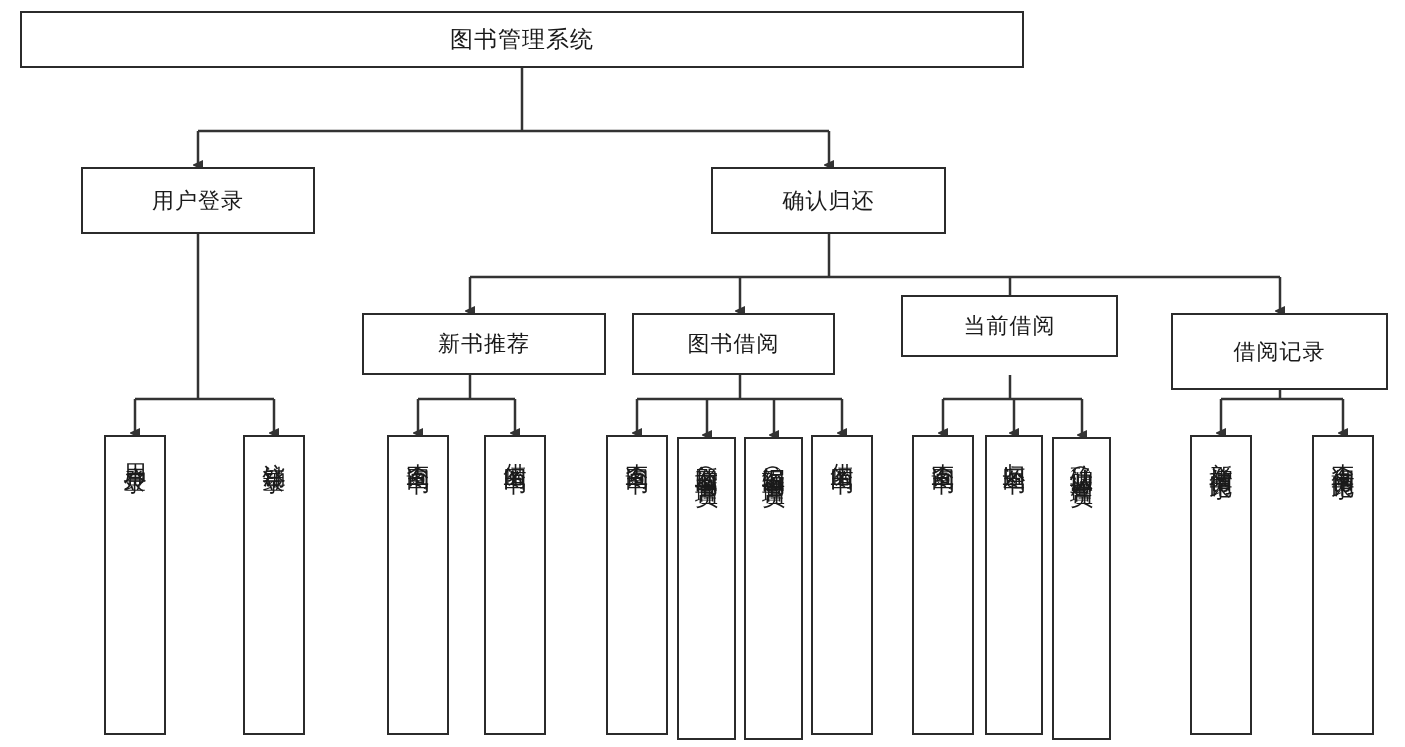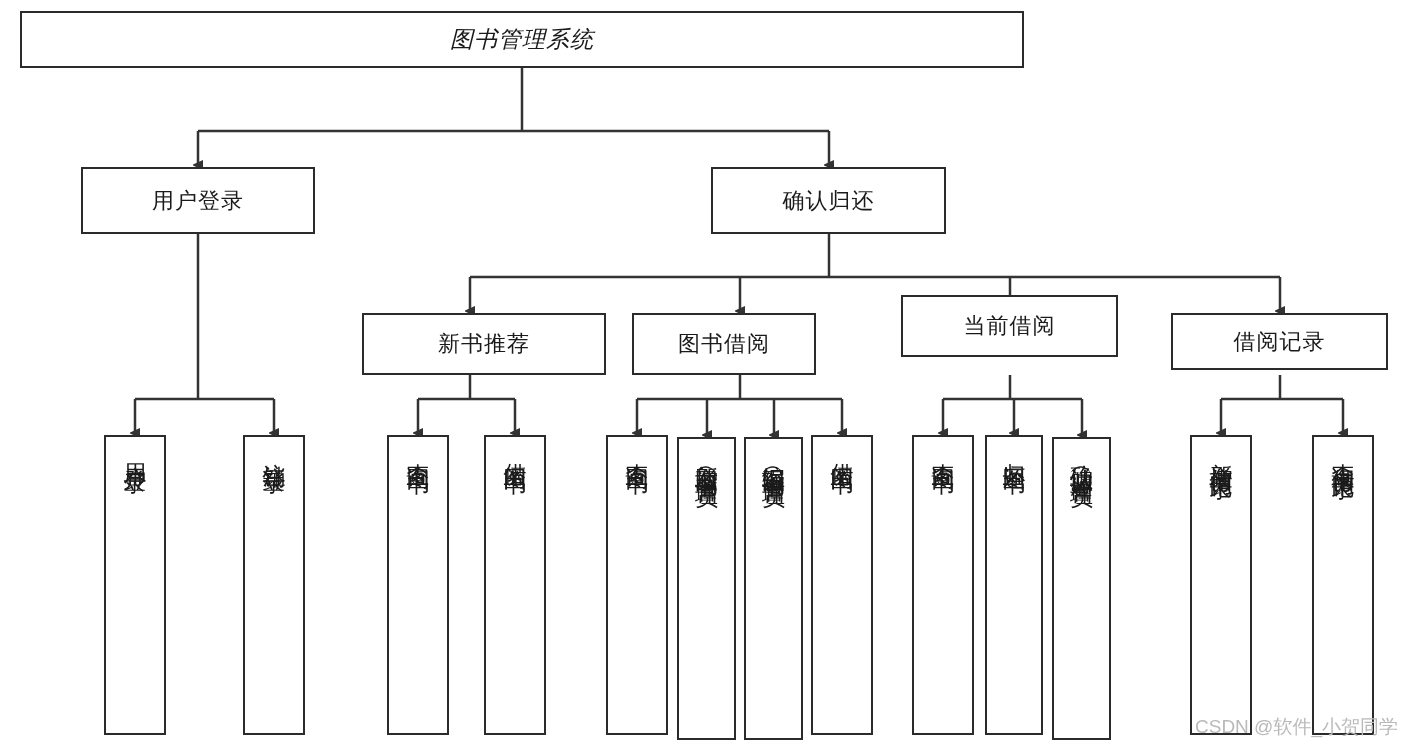--- a/index.html
+++ b/index.html
@@ -53,21 +53,21 @@
     justify-content: center;
     padding-top: 8px;
   }
   .node.vertical .label {
     writing-mode: vertical-rl;
     text-orientation: upright;
     font-size: 23px;
     letter-spacing: 3px;
     line-height: 1;
   }
-  .node.root .label { font-size: 23px; font-style: italic; }
+  .node.root .label { font-size: 23px; }
   .watermark {
     position: absolute;
     color: #b9b9b9;
     font-size: 19px;
     white-space: nowrap;
     font-family: "Liberation Sans", "DejaVu Sans", sans-serif;
   }
 </style>
 </head>
 <body>
@@ -121,27 +121,27 @@
       </div>
       <div class="node horizontal" style="left: 81px; top: 167px; width: 234px; height: 67px;">
         <span class="label">用户登录</span>
       </div>
       <div class="node horizontal" style="left: 711px; top: 167px; width: 235px; height: 67px;">
         <span class="label">确认归还</span>
       </div>
       <div class="node horizontal" style="left: 362px; top: 313px; width: 244px; height: 62px;">
         <span class="label">新书推荐</span>
       </div>
-      <div class="node horizontal" style="left: 632px; top: 313px; width: 184px; height: 62px;">
+      <div class="node horizontal" style="left: 632px; top: 313px; width: 203px; height: 62px;">
         <span class="label">图书借阅</span>
       </div>
       <div class="node horizontal" style="left: 901px; top: 295px; width: 217px; height: 62px;">
         <span class="label">当前借阅</span>
       </div>
-      <div class="node horizontal" style="left: 1171px; top: 313px; width: 217px; height: 57px;">
+      <div class="node horizontal" style="left: 1171px; top: 313px; width: 217px; height: 77px;">
         <span class="label">借阅记录</span>
       </div>
       <div class="node vertical" style="left: 104px; top: 435px; width: 62px; height: 300px;">
         <span class="label">用户登录</span>
       </div>
       <div class="node vertical" style="left: 243px; top: 435px; width: 62px; height: 300px;">
         <span class="label">注销登录</span>
       </div>
       <div class="node vertical" style="left: 387px; top: 435px; width: 62px; height: 300px;">
         <span class="label">查询图书</span>
@@ -170,14 +170,13 @@
       <div class="node vertical" style="left: 1052px; top: 437px; width: 59px; height: 303px;">
         <span class="label">确认归还（管理员）</span>
       </div>
       <div class="node vertical" style="left: 1190px; top: 435px; width: 62px; height: 300px;">
         <span class="label">新增借阅记录</span>
       </div>
       <div class="node vertical" style="left: 1312px; top: 435px; width: 62px; height: 300px;">
         <span class="label">查询借阅记录</span>
       </div>
     </div>
-  <div class="watermark" style="left: 1195px; top: 714px;">CSDN @软件_小贺同学</div>
 </div>
 
 </body></html>

